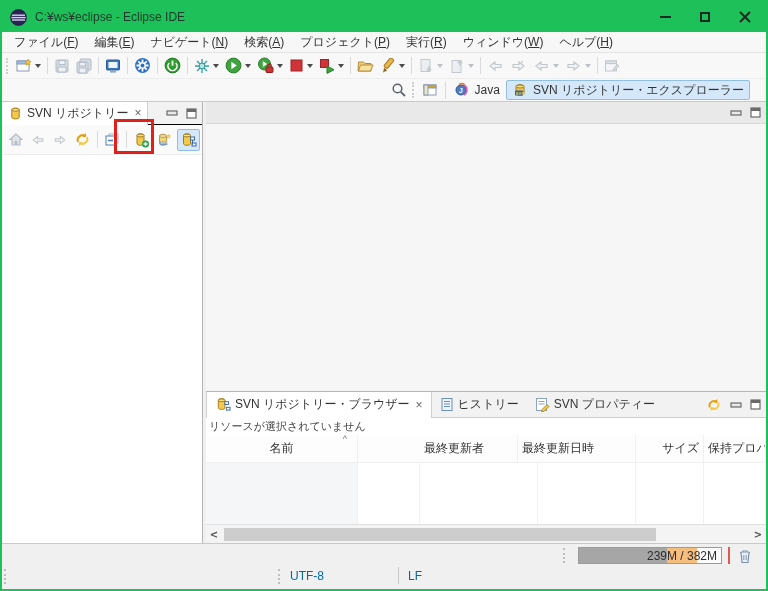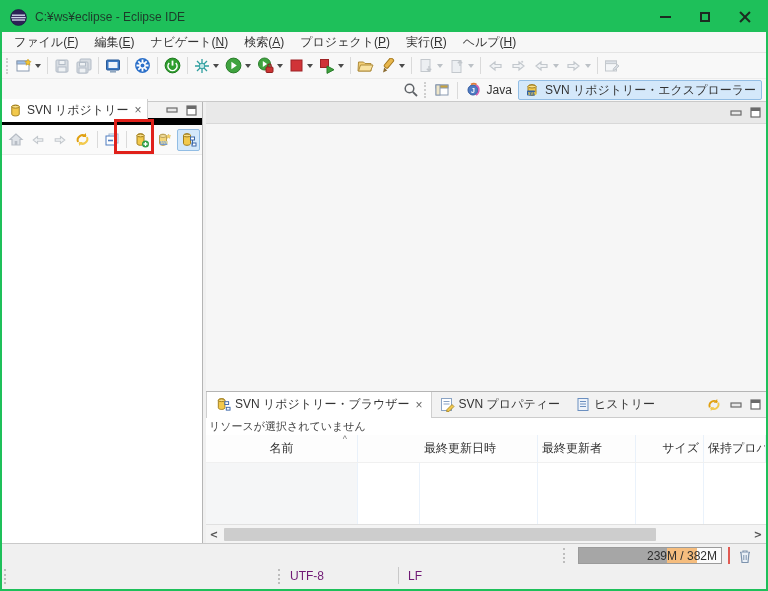--- a/index.html
+++ b/index.html
@@ -25,35 +25,35 @@
   .closex:before{transform:rotate(45deg);} .closex:after{transform:rotate(-45deg);}
 
   
   .menubar{height:21px;background:#f7f7f7;display:flex;align-items:center;padding:0 4px;border-bottom:1px solid #e4e4e4;flex:0 0 auto;}
   .menu-item{padding:1px 8px;white-space:nowrap;cursor:default;}
   .menu-item u{text-decoration:underline;}
 
   
   .toolbar{background:var(--toolbg);display:flex;align-items:center;padding:0 2px;flex:0 0 auto;}
   .toolbar.row1{height:26px;border-bottom:1px solid #ececec;}
-  .toolbar.row2{height:23px;border-bottom:1px solid #c9c9c9;justify-content:flex-end;padding-right:4px;}
+  .toolbar.row2{height:23px;border-bottom:1px solid #c9c9c9;justify-content:flex-end;padding-right:16px;}
   .tbtn{display:inline-flex;align-items:center;height:22px;padding:0 2px;margin:0 1px;border-radius:2px;}
   .tbtn svg{display:block;}
   .caret{width:0;height:0;border-left:3px solid transparent;border-right:3px solid transparent;border-top:4px solid #4a4a4a;margin-left:3px;}
   .caret.dis{border-top-color:#bcc1c6;}
   .vsep{width:1px;height:17px;background:#dadada;margin:0 3px;flex:0 0 auto;}
   .grip{width:3px;height:16px;border-left:2px dotted #cfcfcf;margin:0 4px 0 2px;flex:0 0 auto;}
   .pbtn{display:inline-flex;align-items:center;gap:4px;height:20px;padding:0 5px;border:1px solid transparent;border-radius:2px;white-space:nowrap;}
   .pbtn.active{background:var(--selblue);border-color:var(--selborder);}
 
   
   .main{flex:1;display:flex;min-height:0;}
   .left-panel{width:201px;flex:0 0 auto;background:#fff;border-right:1px solid var(--panelborder);display:flex;flex-direction:column;}
   .sash{width:3px;background:#f0f0f0;flex:0 0 auto;}
-  .view-tabstrip{height:23px;background:var(--tabstrip);display:flex;align-items:center;border-bottom:7px solid #000000;}
+  .view-tabstrip{height:23px;background:var(--tabstrip);display:flex;align-items:center;border-bottom:1px solid #000000;}
   .view-tab{display:inline-flex;align-items:center;gap:4px;height:23px;padding:0 6px;background:#fff;border-right:1px solid #cfcfcf;white-space:nowrap;}
   .tab-close{color:#666;font-size:12px;margin-left:2px;}
   .strip-right{margin-left:auto;display:flex;align-items:center;gap:8px;padding-right:5px;}
   .mmicon{display:block;}
   .view-toolbar{height:30px;background:#fafafa;display:flex;align-items:center;padding:0 3px;position:relative;border-bottom:1px solid #ededed;overflow:visible;}
   .left-body{flex:1;background:#fff;}
   .red-frame{position:absolute;left:112px;top:-6px;width:40px;height:35px;border:3px solid #e0201a;pointer-events:none;z-index:5;}
   .toggle-on{background:var(--selblue);border:1px solid var(--selborder);border-radius:2px;}
 
   .right-area{flex:1;display:flex;flex-direction:column;min-width:0;}
@@ -75,21 +75,21 @@
   .gb-col{border-right:1px solid #eaf2fb;height:100%;}
   .gb-col.first{background:#f5f6f7;}
   .hscroll{height:19px;border-top:1px solid #e0e0e0;background:#f4f4f4;display:flex;align-items:center;}
   .hs-arrow{width:16px;text-align:center;color:#555;font-size:10px;font-weight:bold;flex:0 0 auto;font-family:"DejaVu Sans",sans-serif;}
   .hs-thumb{height:13px;background:#cdcdcd;border-radius:1px;width:432px;margin-left:2px;}
   .hs-space{flex:1;}
 
   
   .statusbar{height:46px;flex:0 0 auto;border-top:1px solid #c9c9c9;background:#f0f0f0;position:relative;font-size:12px;}
   .sgrip{position:absolute;width:3px;height:15px;border-left:2px dotted #bdbdbd;}
-  .stext{position:absolute;color:#701a75;text-align:center;}
+  .stext{position:absolute;color:#0369a1;text-align:center;}
   .ssep{position:absolute;width:1px;height:17px;background:#c9c9c9;}
   .memwidget{position:absolute;right:44px;top:3px;width:144px;height:17px;border:1px solid #9b9b9b;background:#fbfbfb;overflow:hidden;}
   .mem-used{position:absolute;left:0;top:0;bottom:0;width:62%;background:#a6a6a6;}
   .mem-hot{position:absolute;left:62%;top:0;bottom:0;width:21%;background:#f5bd7e;}
   .mem-text{position:absolute;right:4px;top:1px;color:#2e2e2e;}
   .redline{position:absolute;right:36px;top:3px;width:2px;height:17px;background:#e05a52;}
   .trashbtn{position:absolute;right:12px;top:3px;width:18px;height:18px;display:flex;align-items:center;justify-content:center;}
 </style>
 </head>
 <body>
@@ -118,20 +118,21 @@
     </div>
   </div>
 
   <div class="menubar">
     <span class="menu-item"><span>ファイル(</span><u>F</u><span>)</span></span>
     <span class="menu-item"><span>編集(</span><u>E</u><span>)</span></span>
     <span class="menu-item"><span>ナビゲート(</span><u>N</u><span>)</span></span>
     <span class="menu-item"><span>検索(</span><u>A</u><span>)</span></span>
     <span class="menu-item"><span>プロジェクト(</span><u>P</u><span>)</span></span>
     <span class="menu-item"><span>実行(</span><u>R</u><span>)</span></span>
+    <span class="menu-item"><span>ウィンドウ(</span><u>W</u><span>)</span></span>
     <span class="menu-item"><span>ヘルプ(</span><u>H</u><span>)</span></span>
   </div>
 
   <div class="toolbar row1">
     <span class="grip"></span>
     <span class="tbtn">
       <svg width="16" height="16" viewBox="0 0 16 16">
         <rect x="1" y="3" width="12" height="10" fill="#fff" stroke="#8a9ab0"></rect>
         <rect x="1" y="3" width="12" height="3" fill="#9fc0e8" stroke="#8a9ab0"></rect>
         <path d="M12 1l1 2.2 2.2 .3-1.7 1.5 .5 2.3-2-1.2-2 1.2 .5-2.3L8.8 3.5l2.2-.3z" fill="#f4c430" stroke="#c79810" stroke-width="0.5"></path>
@@ -429,33 +430,33 @@
             <svg width="16" height="15" viewBox="0 0 17 16">
               <path d="M3.5 3.5c0-1 1.6-1.8 3.5-1.8s3.5.8 3.5 1.8v8c0 1-1.6 1.8-3.5 1.8s-3.5-.8-3.5-1.8z" fill="#f2c94c" stroke="#a07d1c"></path>
               <ellipse cx="7" cy="3.5" rx="3.5" ry="1.4" fill="#f9e08a" stroke="#a07d1c"></ellipse>
               <rect x="10.5" y="5" width="4" height="3" fill="#fff" stroke="#3a66a8"></rect>
               <rect x="12" y="11" width="4" height="3" fill="#fff" stroke="#3a66a8"></rect>
             </svg>
             <span>SVN リポジトリー・ブラウザー</span>
             <span class="tab-close">×</span>
           </span>
           <span class="bp-tab">
+            <svg width="14" height="15" viewBox="0 0 14 15">
+              <rect x="2" y="1.5" width="10" height="12" fill="#eef3fa" stroke="#6b8fc0"></rect>
+              <path d="M4 4.5h6M4 7h6M4 9.5h6" stroke="#6b8fc0" stroke-width="1"></path>
+            </svg>
+            <span>ヒストリー</span>
+          </span>
+          <span class="bp-tab">
             <svg width="15" height="15" viewBox="0 0 15 15">
               <rect x="1.5" y="1.5" width="10" height="12" fill="#fff" stroke="#8aa3c4"></rect>
               <path d="M3.5 4.5h6M3.5 7h6" stroke="#8aa3c4" stroke-width="1"></path>
               <path d="M7 12.5l5-5 2 2-5 5-2.3.3z" fill="#f2c94c" stroke="#a07d1c" stroke-width="0.8"></path>
             </svg>
             <span>SVN プロパティー</span>
-          </span>
-          <span class="bp-tab">
-            <svg width="14" height="15" viewBox="0 0 14 15">
-              <rect x="2" y="1.5" width="10" height="12" fill="#eef3fa" stroke="#6b8fc0"></rect>
-              <path d="M4 4.5h6M4 7h6M4 9.5h6" stroke="#6b8fc0" stroke-width="1"></path>
-            </svg>
-            <span>ヒストリー</span>
           </span>
           <span class="strip-right">
             <svg width="16" height="14" viewBox="0 0 17 15">
               <path d="M4 10a5 5 0 0 1 8-5.5" fill="none" stroke="#e0a010" stroke-width="2"></path>
               <path d="M12 1v4h-4z" fill="#e0a010"></path>
               <path d="M13 5a5 5 0 0 1-8 5.5" fill="none" stroke="#f2c94c" stroke-width="2"></path>
               <path d="M5 14v-4h4z" fill="#f2c94c"></path>
             </svg>
             <svg class="mmicon" width="12" height="10" viewBox="0 0 12 10">
               <rect x="1" y="3" width="10" height="4" fill="#e8e8e8" stroke="#6a6a6a" stroke-width="1.2"></rect>
@@ -470,25 +471,25 @@
         <div class="info-line">リソースが選択されていません</div>
 
         <div class="grid-header">
           <span class="gh-cell" style="width:152px;justify-content:center;">
             <span>名前</span>
             <span class="sort-asc">^</span>
           </span>
           <span class="gh-cell r" style="width:62px;margin-top:40px;">
               <span>リビジョン</span>
             </span>
+          <span class="gh-cell" style="width:98px;">
+              <span>最終更新者</span>
+            </span>
           <span class="gh-cell" style="width:118px;">
               <span>最終更新日時</span>
-            </span>
-          <span class="gh-cell" style="width:98px;">
-              <span>最終更新者</span>
             </span>
           <span class="gh-cell r" style="width:68px;">
               <span>サイズ</span>
             </span>
           <span class="gh-cell" style="flex:1;">
               <span>保持プロパティー</span>
             </span>
         </div>
 
         <div class="grid-body">

